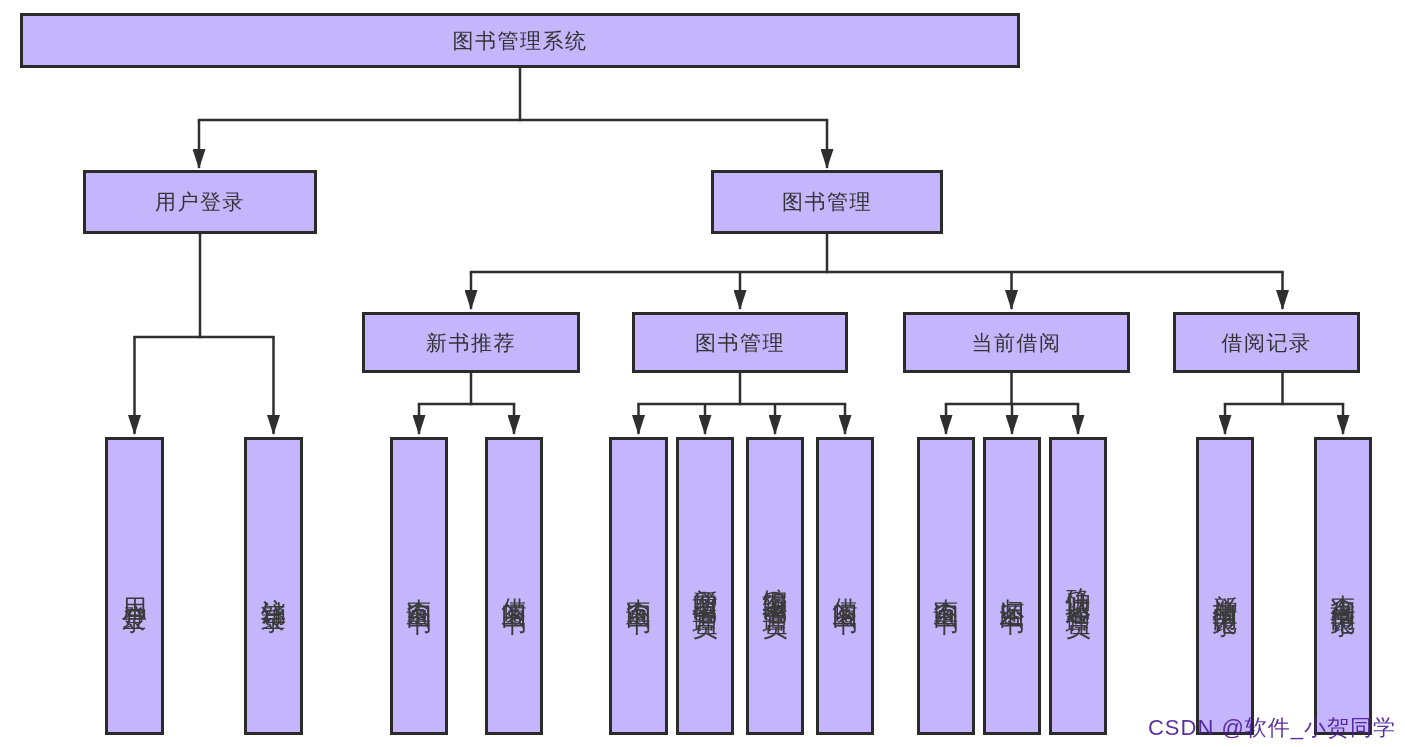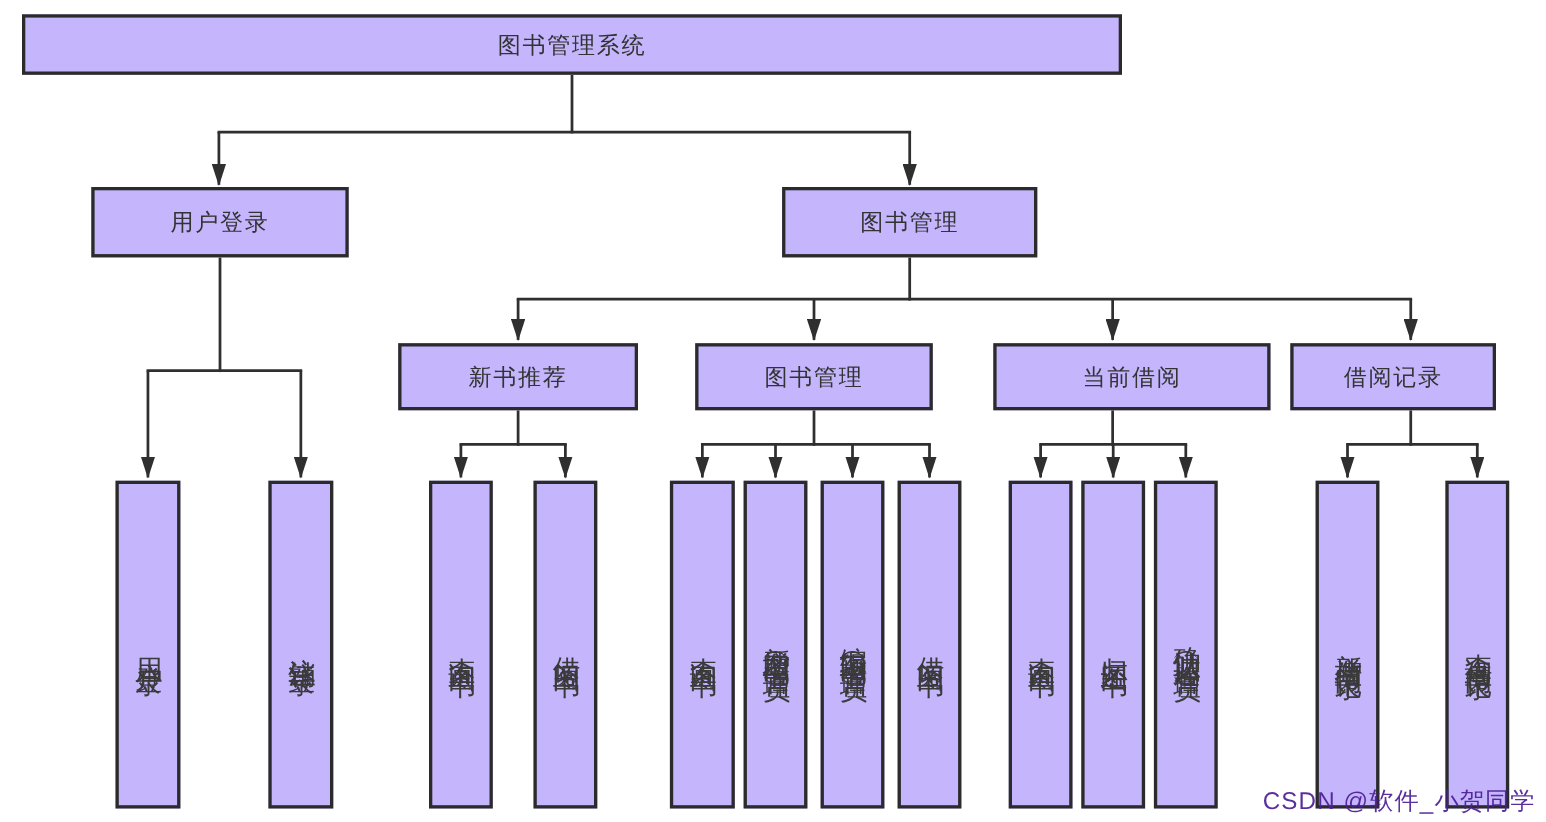--- a/index.html
+++ b/index.html
@@ -111,21 +111,21 @@
   <div class="box h-box" style="left:711px;top:170px;width:232px;height:64px;">
     <span>图书管理</span>
   </div>
 
   <div class="box h-box" style="left:362px;top:312px;width:218px;height:61px;">
     <span>新书推荐</span>
   </div>
   <div class="box h-box" style="left:632px;top:312px;width:216px;height:61px;">
     <span>图书管理</span>
   </div>
-  <div class="box h-box" style="left:903px;top:312px;width:252px;height:61px;">
+  <div class="box h-box" style="left:903px;top:312px;width:227px;height:61px;">
     <span>当前借阅</span>
   </div>
   <div class="box h-box" style="left:1173px;top:312px;width:187px;height:61px;">
     <span>借阅记录</span>
   </div>
 
   <div class="box v-box" style="left:105px;top:437px;width:59px;height:298px;">
     <span>用户登录</span>
   </div>
   <div class="box v-box" style="left:244px;top:437px;width:59px;height:298px;">

